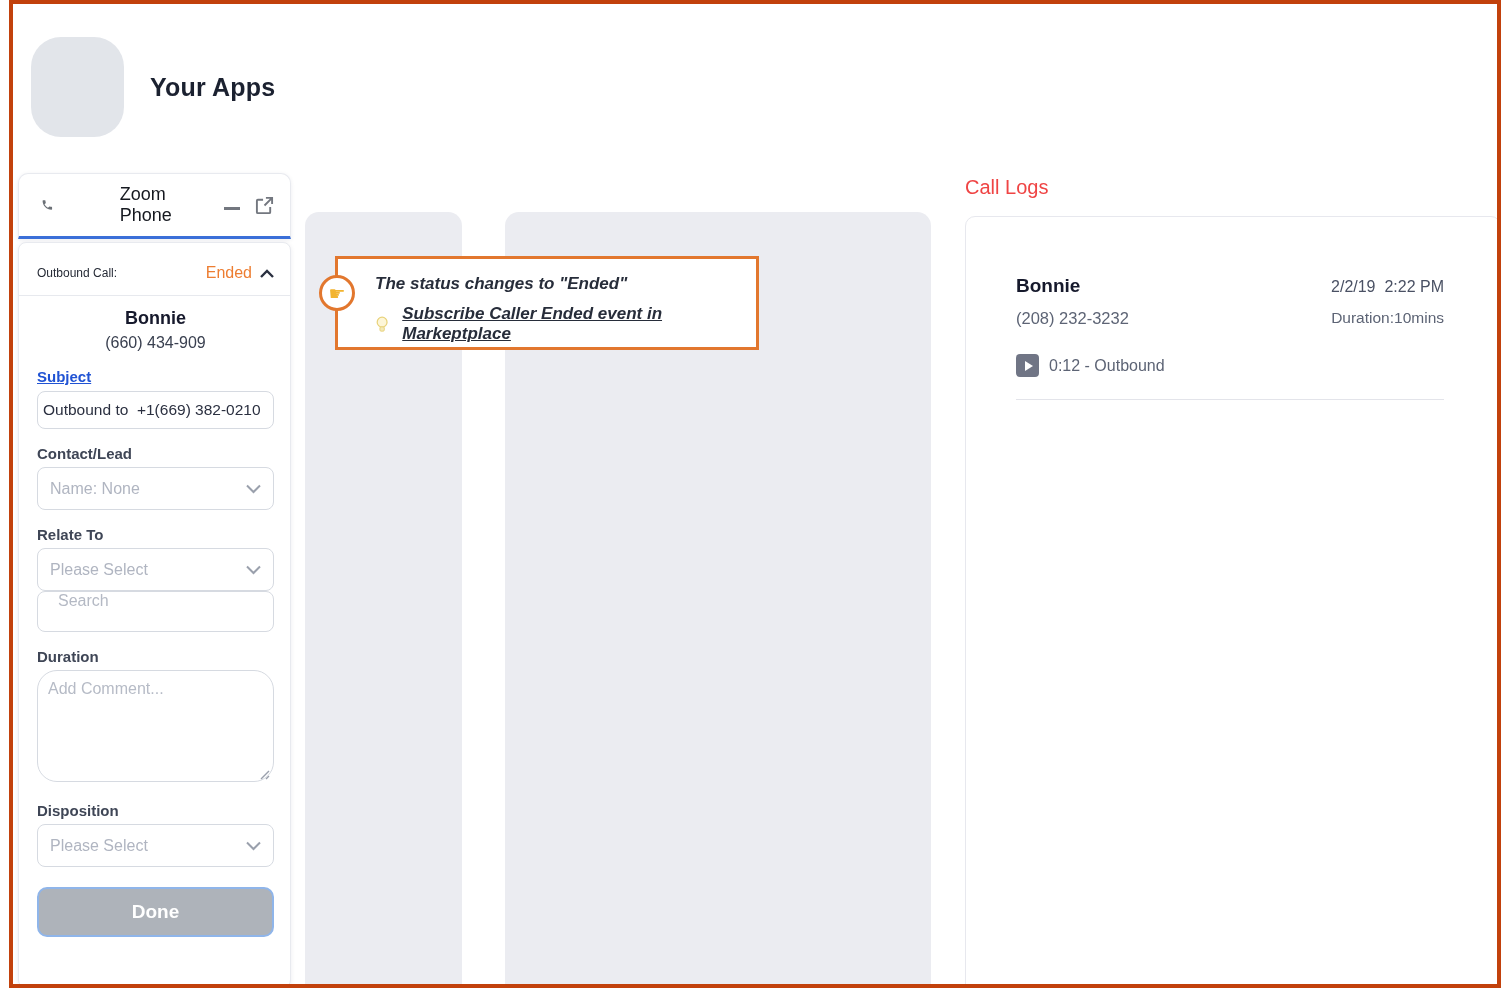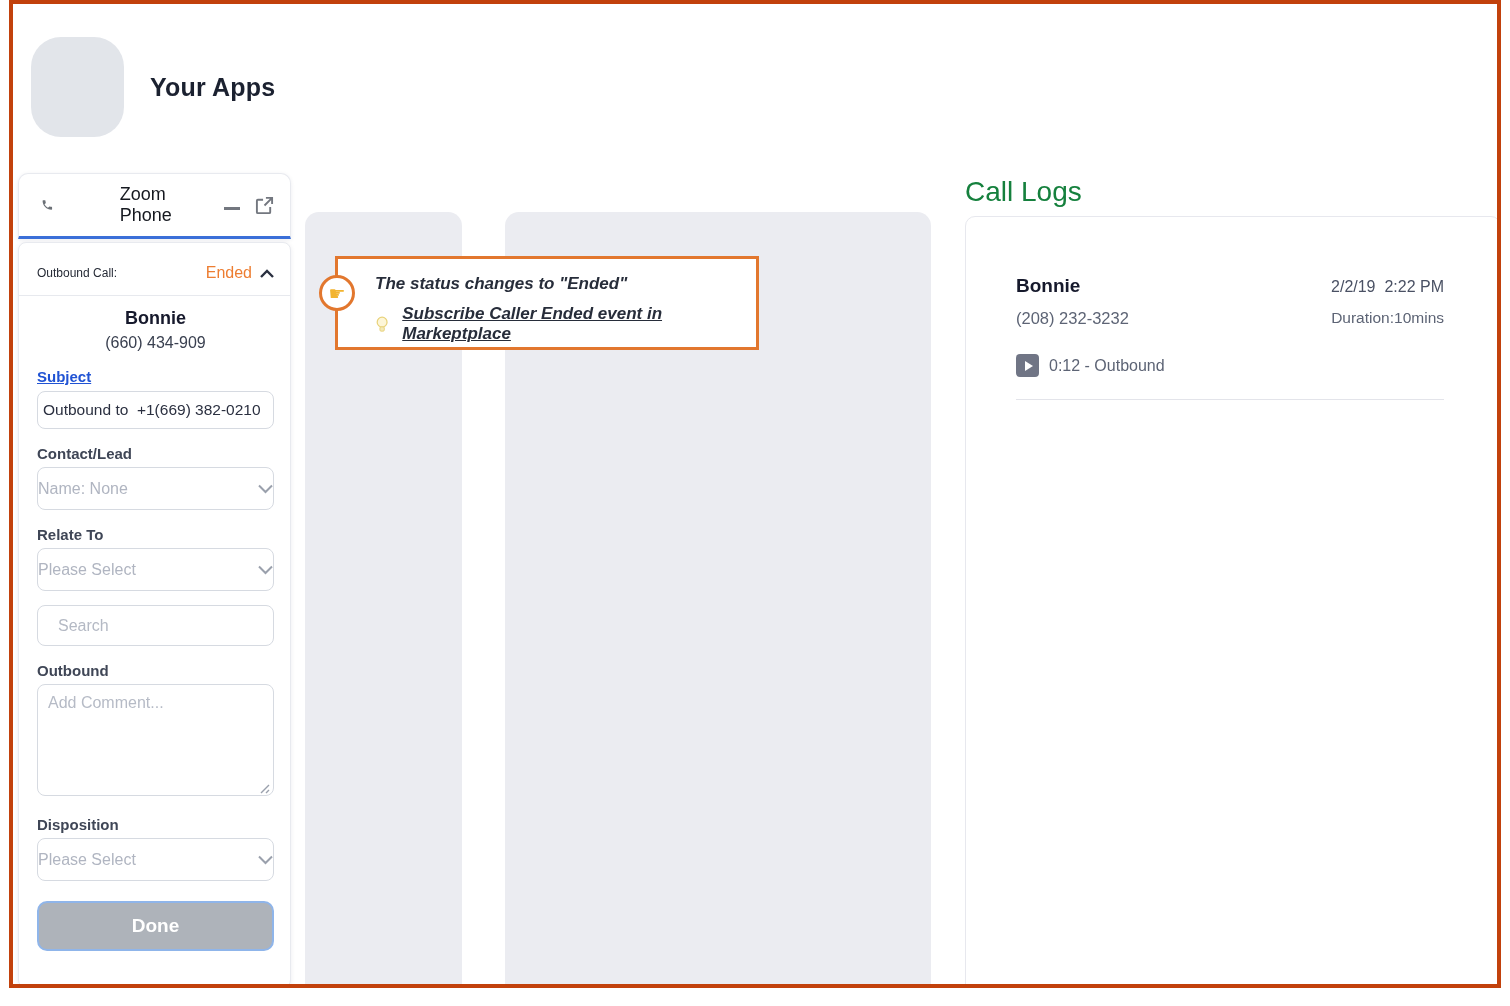--- a/index.html
+++ b/index.html
@@ -38,29 +38,29 @@
   .wb-divider { margin:10px -18px 0 -18px; border-top:1px solid #E7E9EE; }
   .callee-name { margin-top:12px; text-align:center; font-size:18px; font-weight:bold; color:#16192C; }
   .callee-phone { margin-top:5px; text-align:center; font-size:16px; color:#3a4050; }
   .subject-link { display:inline-block; margin-top:16px; font-size:15px; font-weight:bold;
                   color:var(--link_blue,#2053D4); text-decoration:underline; cursor:pointer; }
   .text-input { margin-top:5px; width:100%; height:38px; border:1.5px solid #D6DAE1; border-radius:8px;
                 font-size:15.5px; color:#2b3040; padding:0 5px; outline:none; white-space:pre;
                 font-family:"Liberation Sans","DejaVu Sans",sans-serif; }
   .field-label { margin-top:16px; font-size:15px; font-weight:bold; color:#3F4656; }
   .fake-select { margin-top:5px; height:43px; border:1.5px solid #D6DAE1; border-radius:8px;
-                 display:flex; align-items:center; padding:0 0; cursor:pointer; background:#fff; }
+                 display:flex; align-items:center; padding:0 12px; cursor:pointer; background:#fff; }
   .fake-select .ph { font-size:16px; color:var(--placeholder_gray,#B0B5C1); }
   .fake-select svg { margin-left:auto; }
-  .search-box { margin-top:14px; height:41px; border:1.5px solid #D6DAE1; border-radius:8px;
-                display:flex; align-items:center; padding:0 11px; }
+  .search-box { height:41px; border:1.5px solid #D6DAE1; border-radius:8px;
+                display:flex; align-items:flex-start; padding:0 11px; }
   .search-box input { border:none; outline:none; flex:1; margin-left:9px; font-size:16px; color:#2b3040;
                       font-family:"Liberation Sans","DejaVu Sans",sans-serif; }
   .search-box input::placeholder { color:#B4B9C4; }
-  .comment-area { margin-top:5px; width:100%; height:112px; border:1.5px solid #D6DAE1; border-radius:8px;
+  .comment-area { margin-top:5px; width:100%; height:112px; border:1.5px solid #D6DAE1; border-radius:20px;
                   resize:none; font-size:16px; color:#2b3040; padding:9px 10px; outline:none;
                   font-family:"Liberation Sans","DejaVu Sans",sans-serif; }
   .comment-area::placeholder { color:#B6BBC6; }
   .comment-wrap { position:relative; }
   .resize-grip { position:absolute; right:4px; bottom:6px; pointer-events:none; }
   .done-btn { margin-top:20px; width:100%; height:50px; border-radius:10px;
               background:var(--done_bg,#AEB3BA); border:2px solid var(--done_border,#8FB5EA);
               color:#fff; font-size:19px; font-weight:bold; cursor:pointer;
               font-family:"Liberation Sans","DejaVu Sans",sans-serif; }
 
@@ -76,21 +76,21 @@
                     background:#fff; border:3px solid var(--accent_orange,#E2772E);
                     display:flex; align-items:center; justify-content:center; }
   .pointer-glyph { font-size:19px; color:#F2B430; line-height:1;
                    font-family:"DejaVu Sans",sans-serif; }
   .callout-line1 { margin:15px 0 0 37px; font-size:17px; font-weight:bold; font-style:italic; color:#272d3a; }
   .callout-line2 { margin:10px 0 0 37px; display:flex; align-items:center; gap:13px; }
   .callout-link { font-size:17px; font-weight:bold; font-style:italic; color:#272d3a;
                   text-decoration:underline; cursor:pointer; }
 
   
-  .calllogs-title { position:absolute; left:952px; top:172px; font-size:28px; color:#15803d; }
+  .calllogs-title { position:absolute; left:952px; top:172px; font-size:20px; color:#ef4444; }
   .calllogs-panel { position:absolute; left:952px; top:212px; width:536px; height:781px;
                     background:#fff; border:1px solid #E7E8EE; border-radius:10px;
                     padding:58px 56px 0 50px; }
   .log-row1 { display:flex; justify-content:space-between; align-items:baseline; }
   .log-name { font-size:19px; font-weight:bold; color:#16192C; }
   .log-datetime { font-size:16px; color:#4A5164; white-space:pre; }
   .log-row2 { margin-top:12px; display:flex; justify-content:space-between; }
   .log-phone { font-size:16.5px; color:var(--text_gray,#5D6475); }
   .log-duration { font-size:15.5px; color:var(--text_gray,#5D6475); }
   .log-row3 { margin-top:26px; display:flex; align-items:center; gap:10px; }
@@ -158,21 +158,21 @@
         <path fill="none" stroke="#9AA0AC" stroke-width="2" d="M1 1.5l6.5 6.5L14 1.5"></path>
       </svg>
     </div>
     <div class="search-box">
       <svg width="17" height="17" viewBox="0 0 17 17">
         <circle cx="7" cy="7" r="5.5" fill="none" stroke="#9AA0AC" stroke-width="1.8"></circle>
         <path stroke="#9AA0AC" stroke-width="1.8" d="M11.2 11.2L16 16"></path>
       </svg>
       <input type="text" placeholder="Search" style="">
     </div>
-    <div class="field-label">Outbound</div>
+    <div class="field-label">Duration</div>
     <div class="comment-wrap">
       <textarea class="comment-area" placeholder="Add Comment..." style=""></textarea>
       <svg class="resize-grip" width="11" height="11" viewBox="0 0 11 11">
         <path stroke="#9AA0AC" stroke-width="1.4" d="M10 2L2 10M10 7l-3 3"></path>
       </svg>
     </div>
     <div class="field-label">Disposition</div>
     <div class="fake-select">
       <span class="ph">Please Select</span>
       <svg width="15" height="10" viewBox="0 0 15 10">

